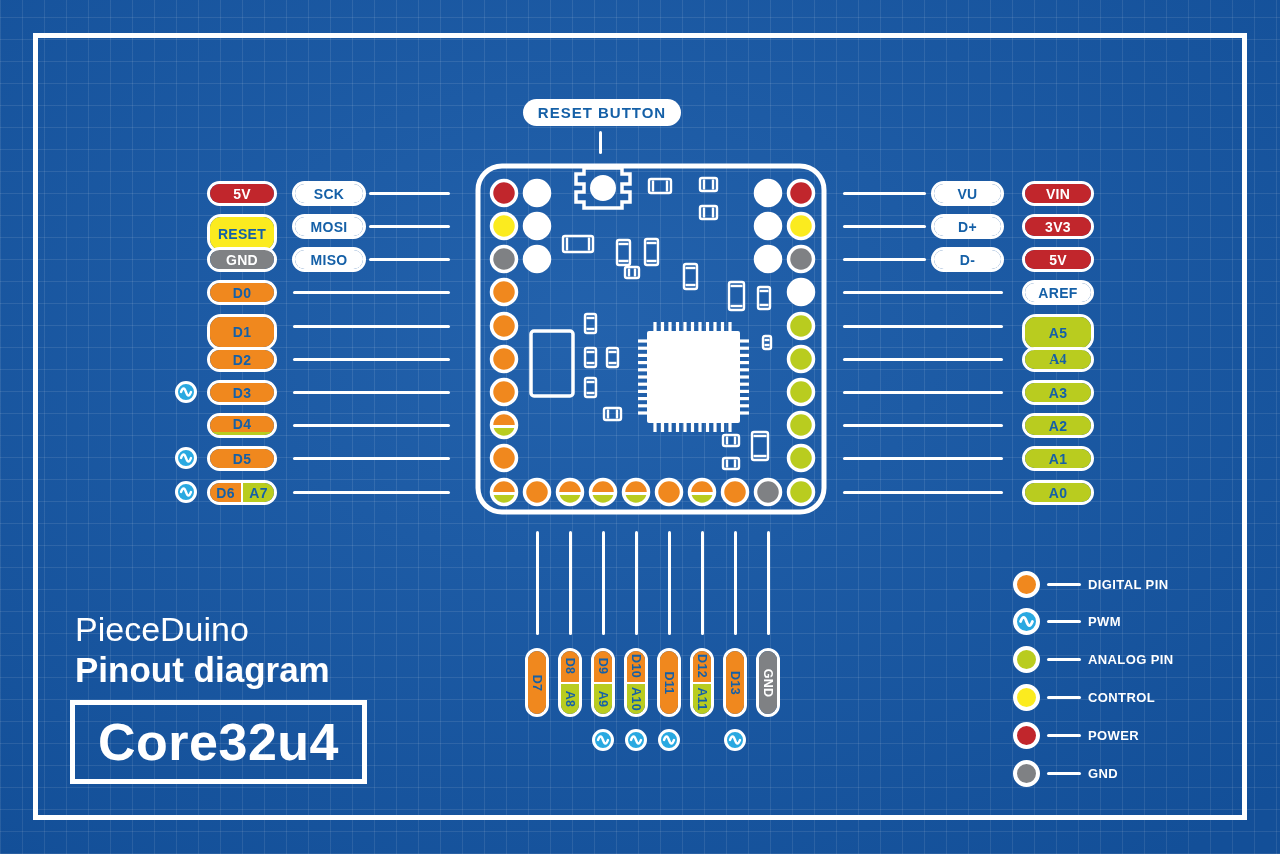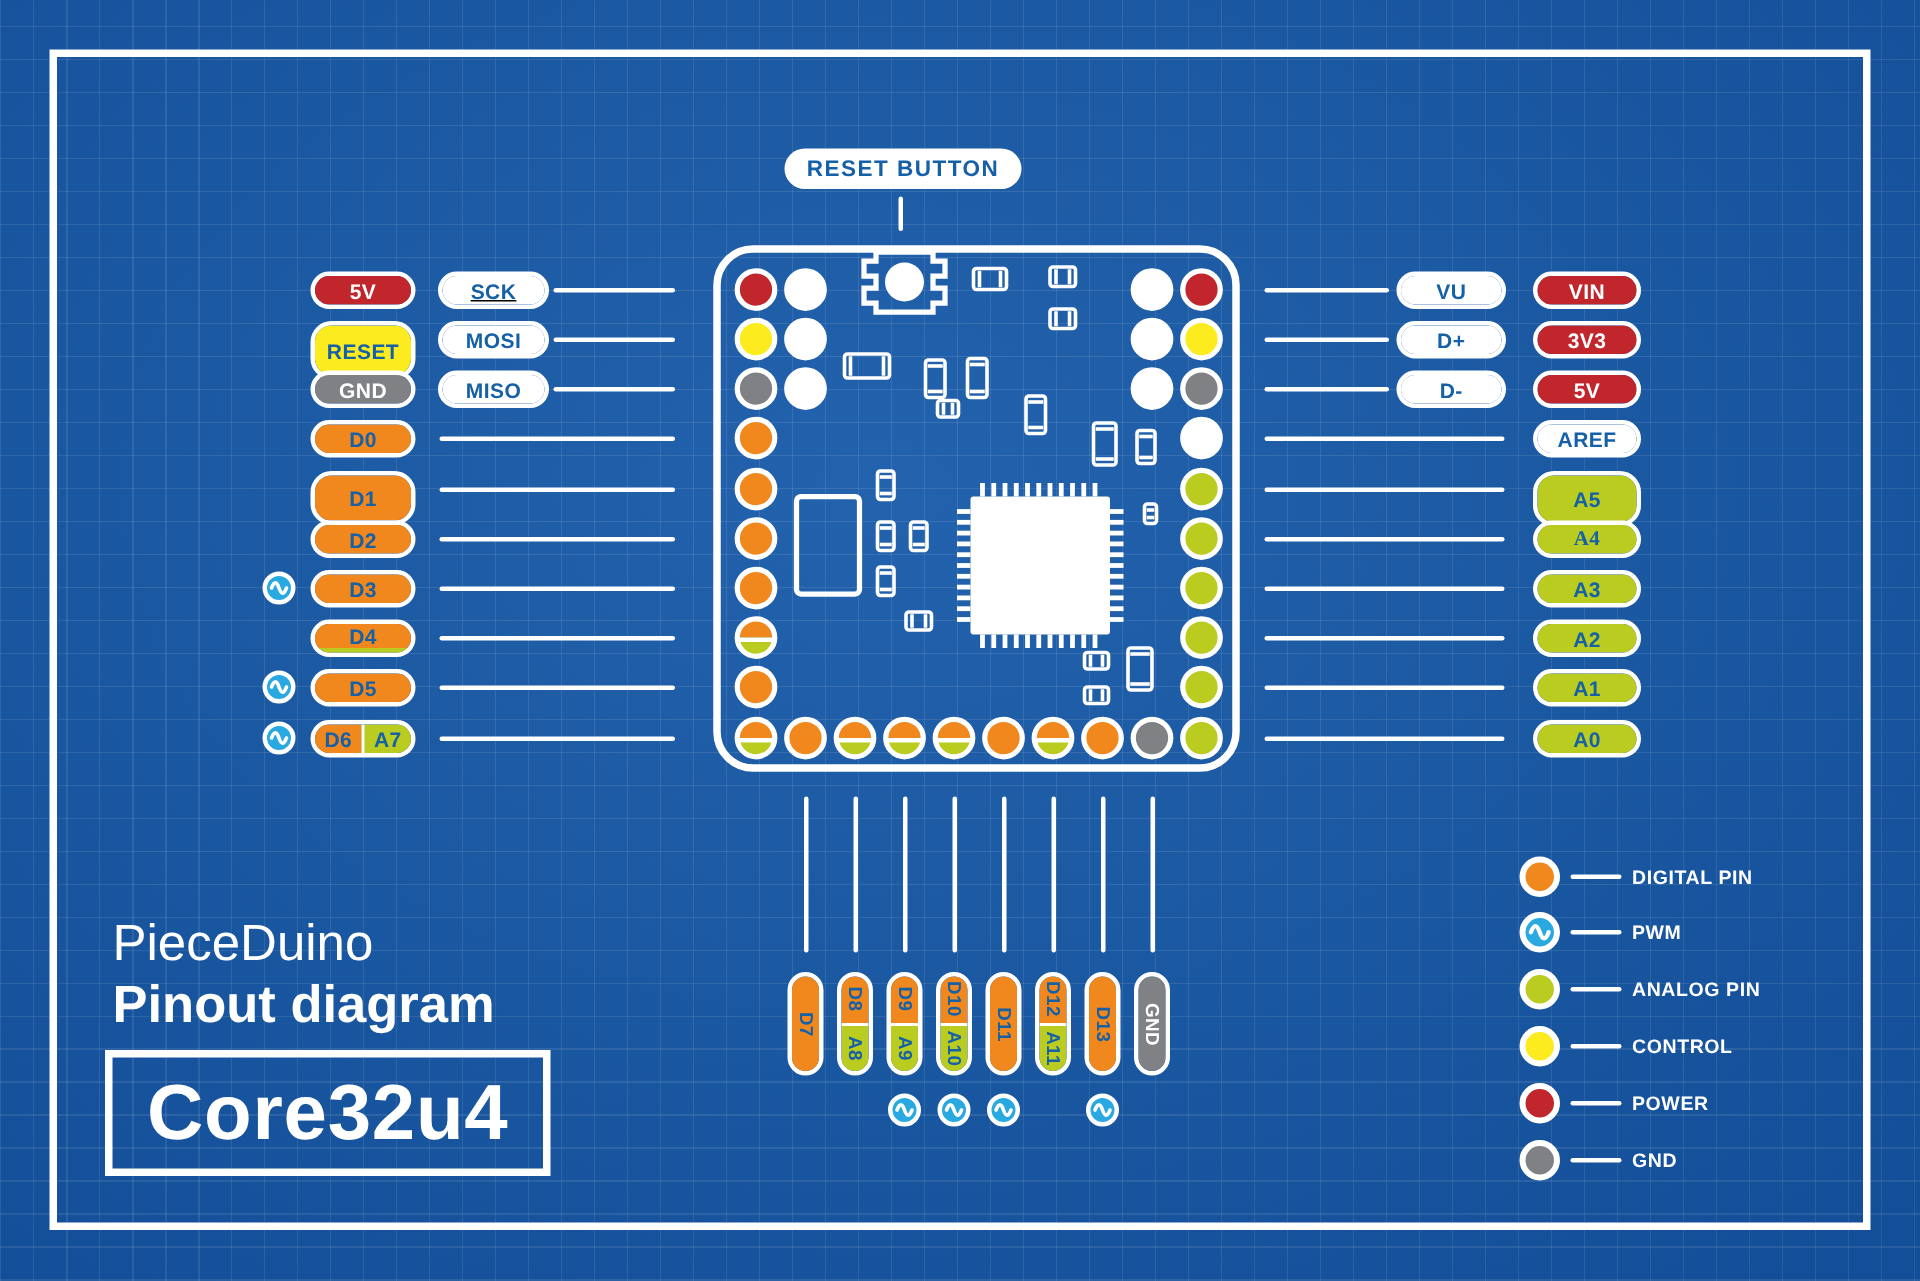--- a/index.html
+++ b/index.html
@@ -323,21 +323,21 @@
       </g>
     </svg>
 
   <div id="pins-layer">
       <div class="pill" style="left: 207px; top: 181px; width: 70px; height: 25px;">
         <div class="seg" style="background: rgb(193, 38, 44);">
           <span style="color: rgb(255, 255, 255);">5V</span>
         </div>
       </div>
       <div class="pill" style="left: 292px; top: 181px; width: 74px; height: 25px;">
-        <div class="seg" style="background: rgb(255, 255, 255); text-decoration: underline;">
+        <div class="seg" style="background: rgb(255, 255, 255);">
           <span style="color: var(--label-text);">SCK</span>
         </div>
       </div>
       <div class="hline" style="left: 369px; top: 191.5px; width: 81px; height: 3px;"></div>
       <div class="pill" style="left: 207px; top: 214px; width: 70px; height: 39px;">
         <div class="seg" style="background: rgb(251, 235, 31);">
           <span style="color: var(--label-text);">RESET</span>
         </div>
       </div>
       <div class="pill" style="left: 292px; top: 214px; width: 74px; height: 25px;">

